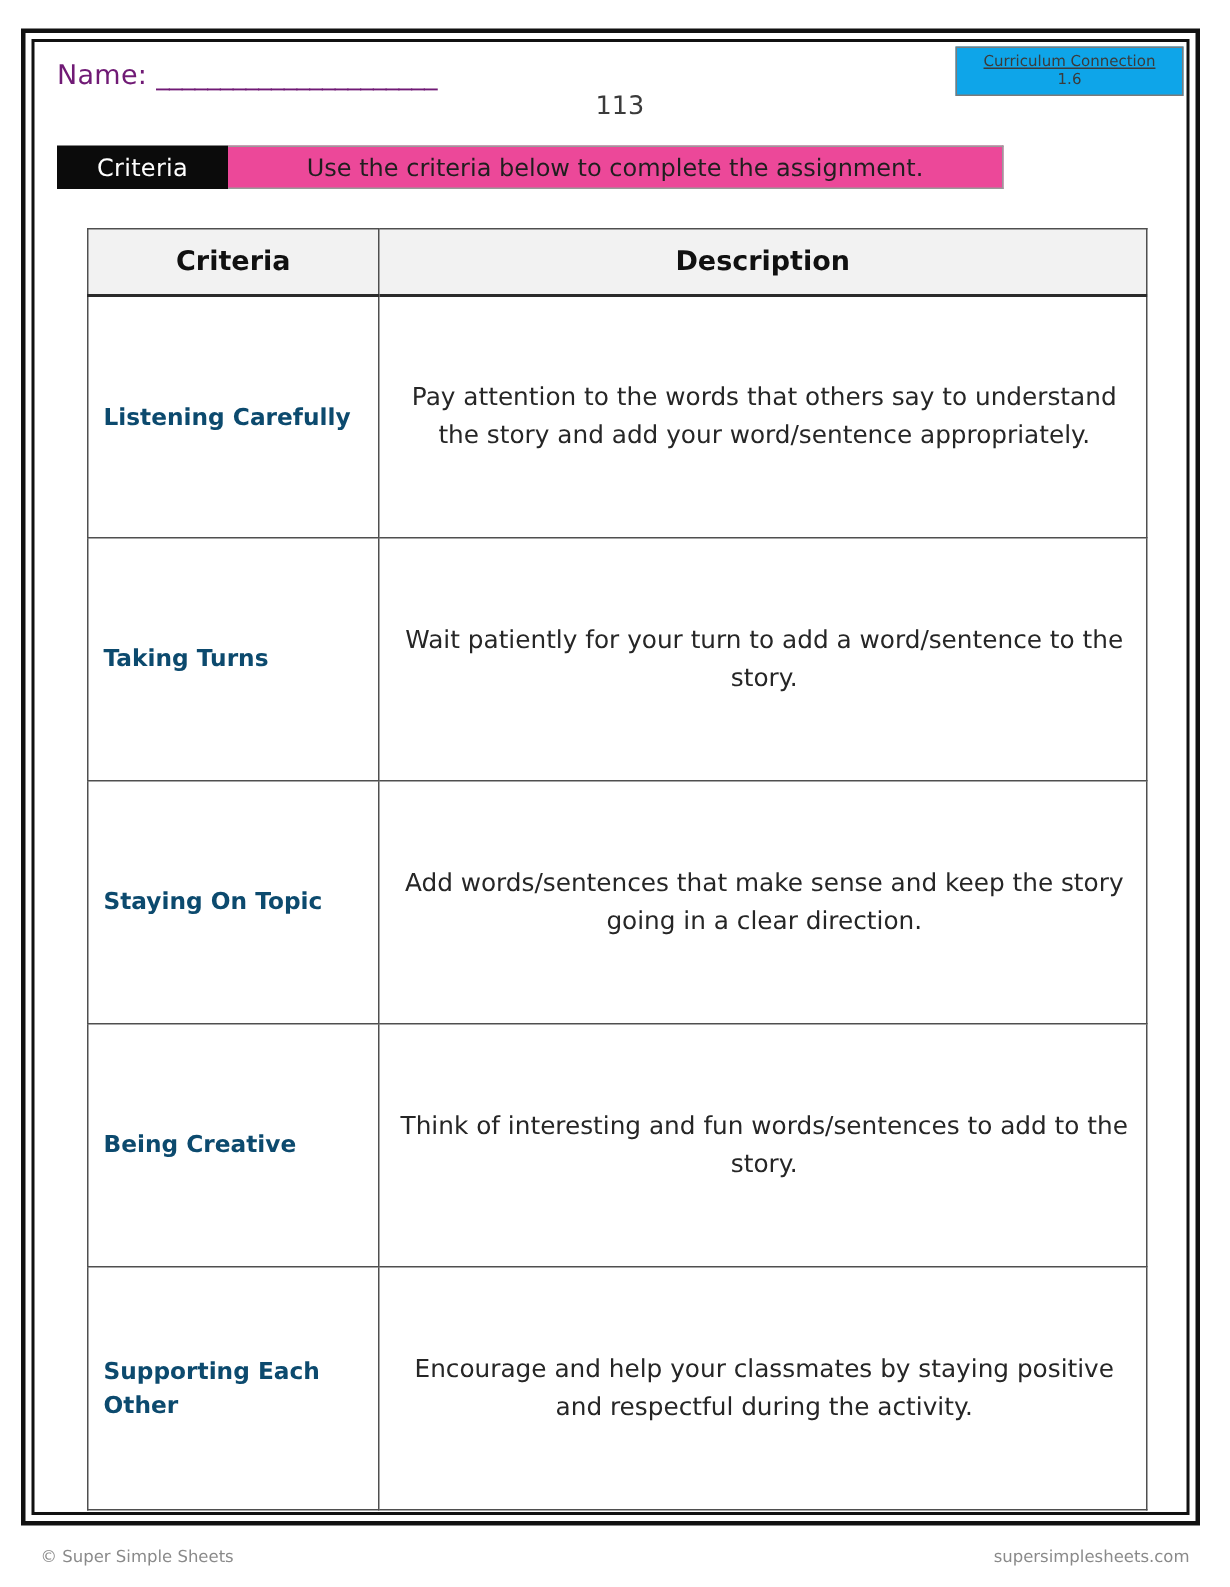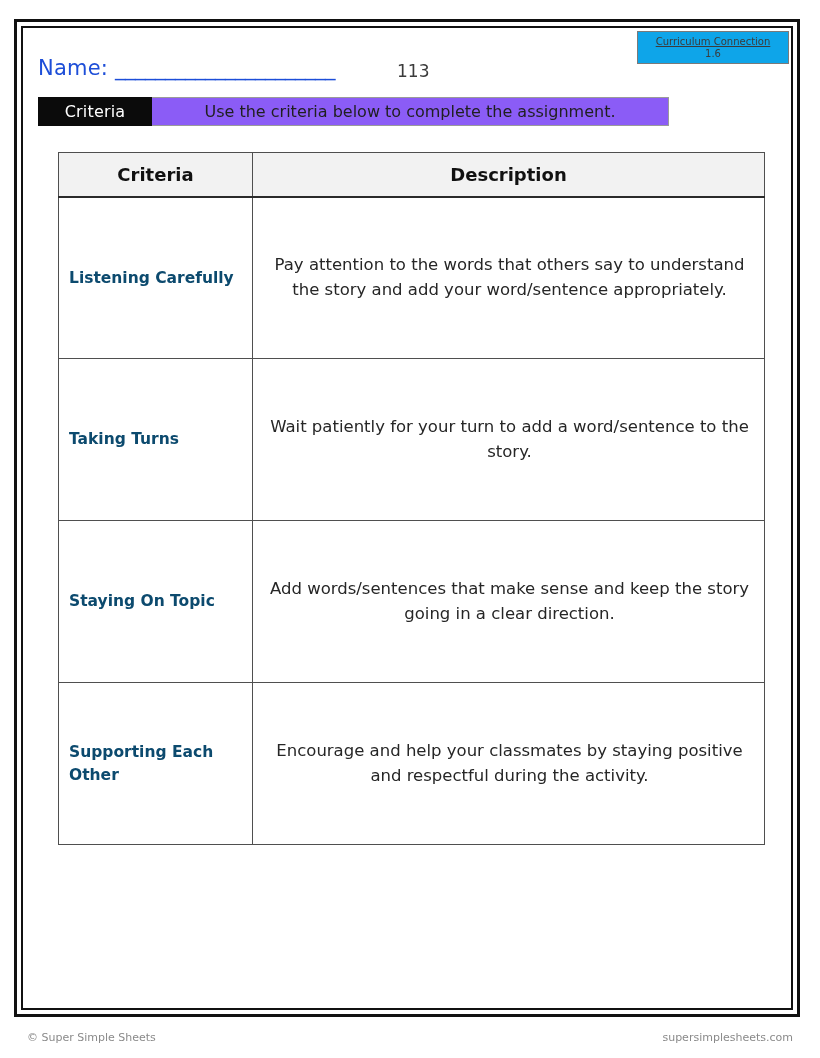--- a/index.html
+++ b/index.html
@@ -48,25 +48,24 @@
 
   
   .header-bar {
     position: relative;
     height: 48px;
   }
   .name-line {
     position: absolute;
     left: 13px;
     top: 10px;
-    font-size: 21px;
-    color: #1d4ed8;
+    font-size: 18px;
+    color: #701a75;
     letter-spacing: 0.2px;
     white-space: nowrap;
-    margin-top: 16px;
   }
   .name-label { }
   .name-blank {
     letter-spacing: -0.5px;
   }
   .page-number {
     position: absolute;
     left: 372px;
     top: 10px;
     font-size: 17px;
@@ -114,21 +113,21 @@
     background: #0b0b0b;
     color: #ffffff;
     display: flex;
     align-items: center;
     justify-content: center;
     font-size: 16px;
     letter-spacing: 0.2px;
   }
   .criteria-instruction {
     flex: 1;
-    background: #8b5cf6;
+    background: #ec4899;
     border: 1px solid #9a9a9a;
     border-left: none;
     box-sizing: border-box;
     display: flex;
     align-items: center;
     justify-content: center;
     font-size: 16px;
     color: #1f1f1f;
   }
 
@@ -247,20 +246,24 @@
       </tr>
       <tr>
         <td class="cell-criteria">Taking Turns</td>
         <td class="cell-description">Wait patiently for your turn to add a word/sentence to the story.</td>
       </tr>
       <tr>
         <td class="cell-criteria">Staying On Topic</td>
         <td class="cell-description">Add words/sentences that make sense and keep the story going in a clear direction.</td>
       </tr>
       <tr>
+        <td class="cell-criteria">Being Creative</td>
+        <td class="cell-description">Think of interesting and fun words/sentences to add to the story.</td>
+      </tr>
+      <tr>
         <td class="cell-criteria">Supporting Each Other</td>
         <td class="cell-description">Encourage and help your classmates by staying positive and respectful during the activity.</td>
       </tr>
     </tbody>
   </table>
 
 </div>
 
 <div class="footer">
   <span class="footer-left">© Super Simple Sheets</span>

